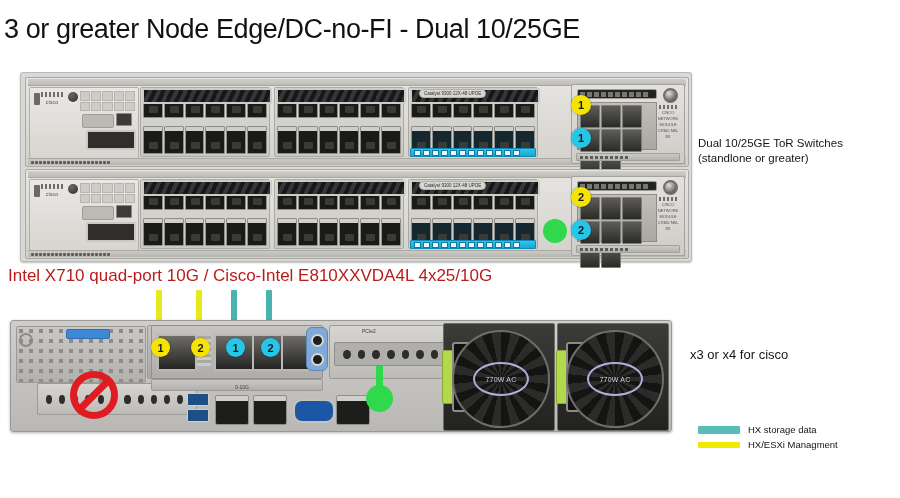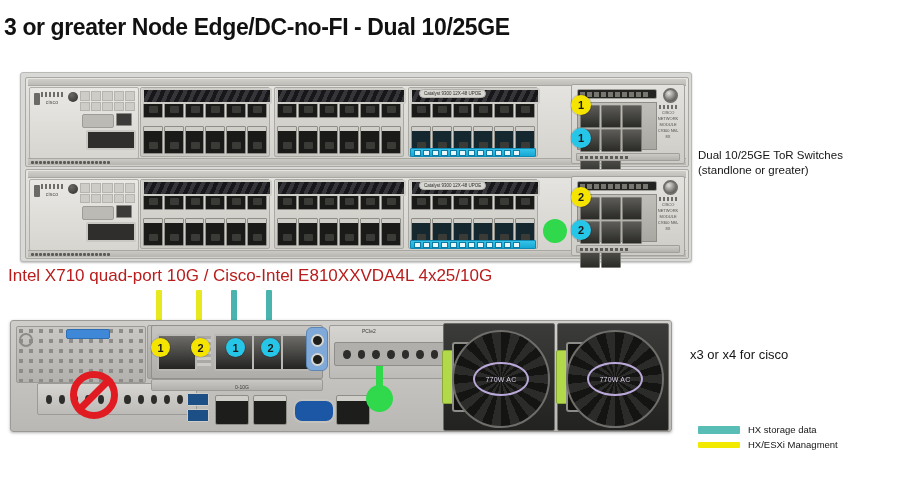--- a/index.html
+++ b/index.html
@@ -2,22 +2,22 @@
 <html><head>
 <meta charset="utf-8">
 <style>
   html,body{margin:0;padding:0;background:#ffffff;}
   body{width:900px;height:498px;position:relative;overflow:hidden;
        font-family:"Liberation Sans",sans-serif;color:#000;}
 
   .abs{position:absolute;}
 
   
-  #page-title{left:4px;top:14px;font-size:23px;letter-spacing:-0.4px;
-              font-weight:700;color:#111;white-space:nowrap;}
+  #page-title{left:4px;top:14px;font-size:27px;letter-spacing:-0.4px;
+              font-weight:400;color:#111;white-space:nowrap;}
 
   
   #switch-stack{left:20px;top:72px;width:670px;height:188px;
       background:#d9d9d7;border:1px solid #b9b9b5;border-radius:3px;
       box-shadow:0 1px 2px rgba(0,0,0,.25);}
 
   .switch{position:absolute;left:4px;width:662px;height:88px;
       background:linear-gradient(#e6e5e1,#d2d1cc);
       border:1px solid #a9a8a3;border-radius:2px;}
   #switch-top{top:4px;}
@@ -540,21 +540,21 @@
   </div>
 </div>
 
 <div class="abs badge yellow" style="left:571px;top:95px;width:20px;height:20px;">1</div>
 <div class="abs badge cyan" style="left:571px;top:128px;width:20px;height:20px;">1</div>
 <div class="abs badge yellow" style="left:571px;top:187px;width:20px;height:20px;">2</div>
 <div class="abs badge cyan" style="left:571px;top:220px;width:20px;height:20px;">2</div>
 
 <div class="abs green-dot" style="left:543px;top:219px;width:24px;height:24px;"></div>
 
-<div class="abs side-text" style="left:698px;top:148px;">
+<div class="abs side-text" style="left:698px;top:136px;">
   <div>Dual 10/25GE ToR Switches</div>
   <div>(standlone or greater)</div>
 </div>
 
 <div id="nic-caption">Intel X710 quad-port 10G / Cisco-Intel E810XXVDA4L 4x25/10G</div>
 
 <div class="abs vline yellow" style="left:156px;top:290px;height:62px;"></div>
 <div class="abs vline yellow" style="left:196px;top:290px;height:62px;"></div>
 <div class="abs vline teal" style="left:231px;top:290px;height:62px;"></div>
 <div class="abs vline teal" style="left:266px;top:290px;height:62px;"></div>

